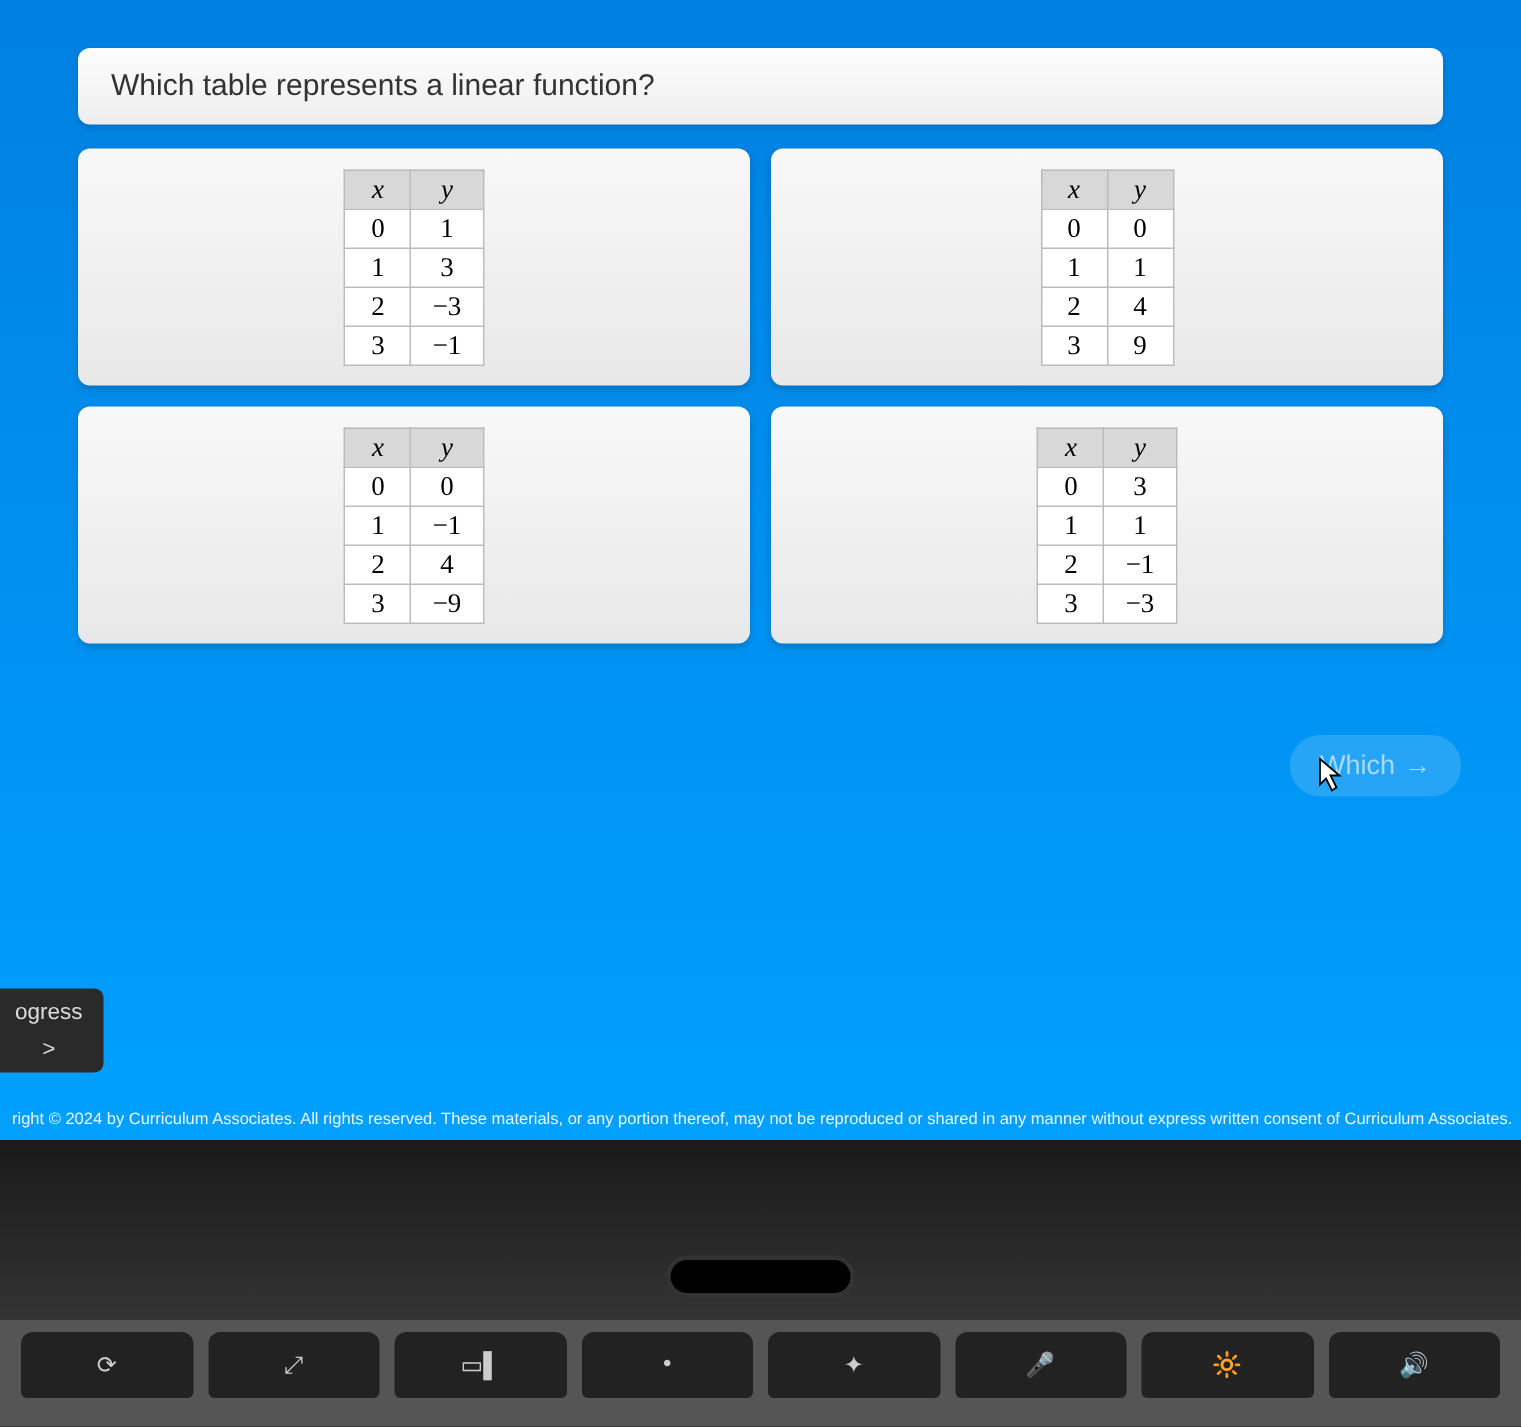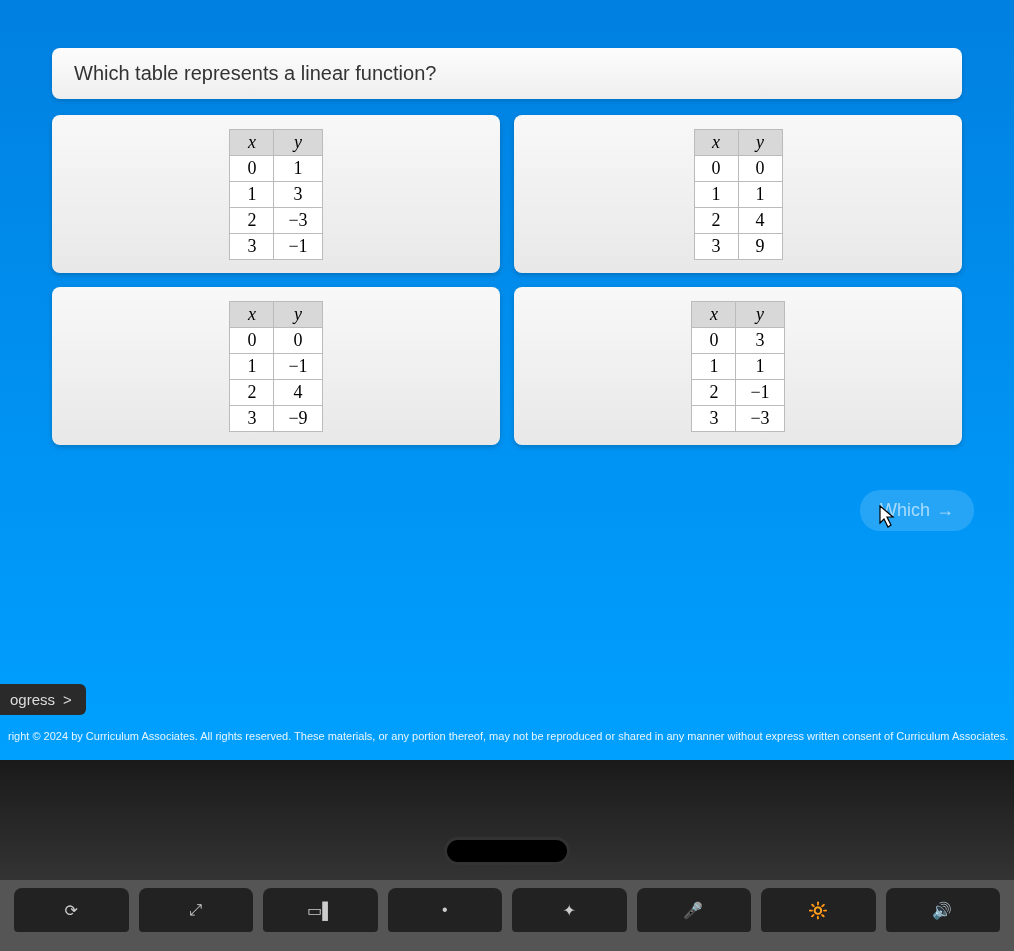--- a/index.html
+++ b/index.html
@@ -11,21 +11,21 @@
       overflow: hidden;
       position: relative;
     }
     .screen {
       position: absolute;
       top: 0;
       left: 0;
       width: 1014px;
       height: 760px;
       background: linear-gradient(180deg, #0080e0 0%, #0090f0 50%, #00a0ff 100%);
-      padding: 48px 52px 0 52px;
+      padding: 32px 52px 0 52px;
     }
     .question-bar {
       background: linear-gradient(180deg, #fdfdfd, #eeeeee);
       border-radius: 8px;
       padding: 14px 22px;
       margin-bottom: 16px;
       box-shadow: 0 2px 4px rgba(0,0,0,0.15);
       color: #333;
       font-size: 20px;
       font-weight: 500;
@@ -87,24 +87,25 @@
       left: 0;
       bottom: 45px;
       background: #2a2a2a;
       color: #ddd;
       padding: 7px 14px 7px 10px;
       border-radius: 0 6px 6px 0;
       font-size: 15px;
       display: flex;
       align-items: center;
       gap: 8px;
+      flex-direction: column;
     }
     .copyright {
       position: absolute;
-      bottom: 18px;
+      bottom: 8px;
       left: 0;
       right: 0;
       color: rgba(255,255,255,0.9);
       font-size: 11px;
       padding: 0 8px;
       white-space: nowrap;
       overflow: hidden;
     }
     
     .bezel {

